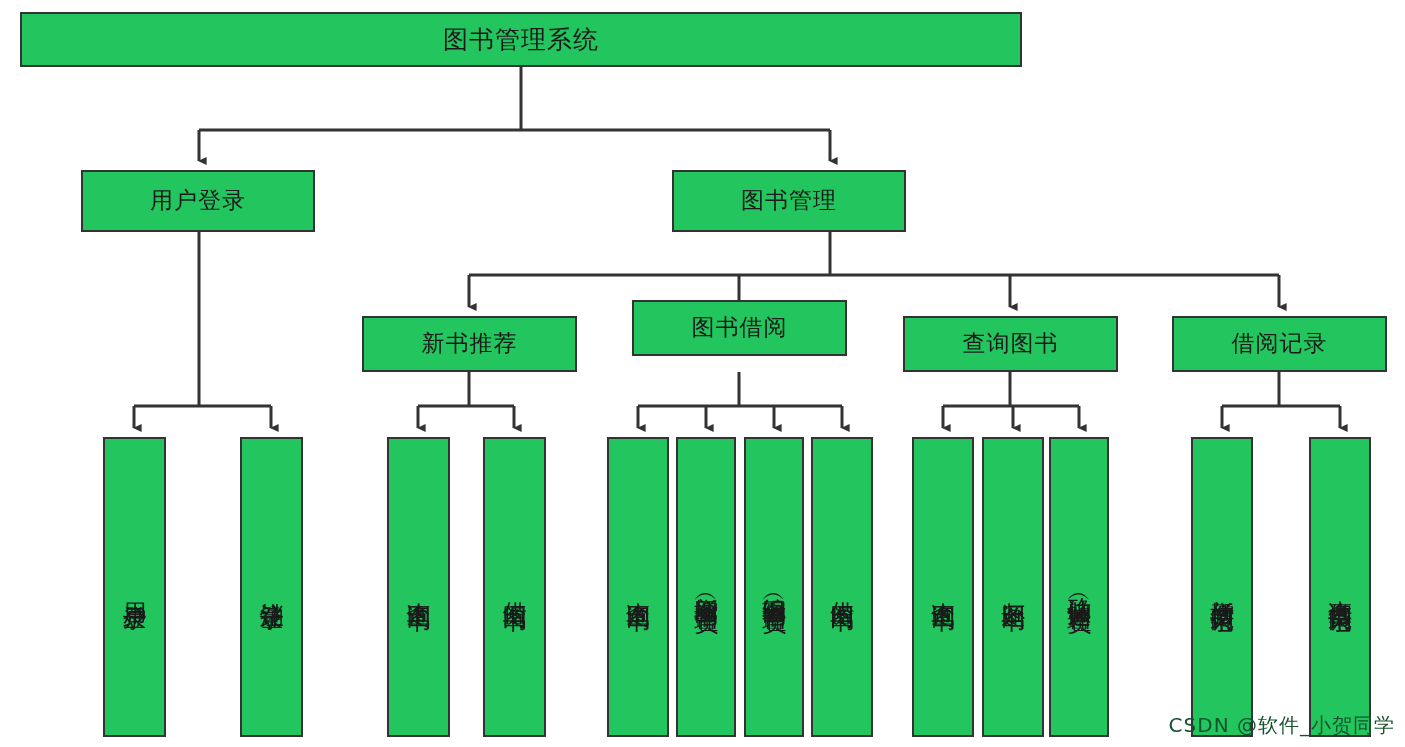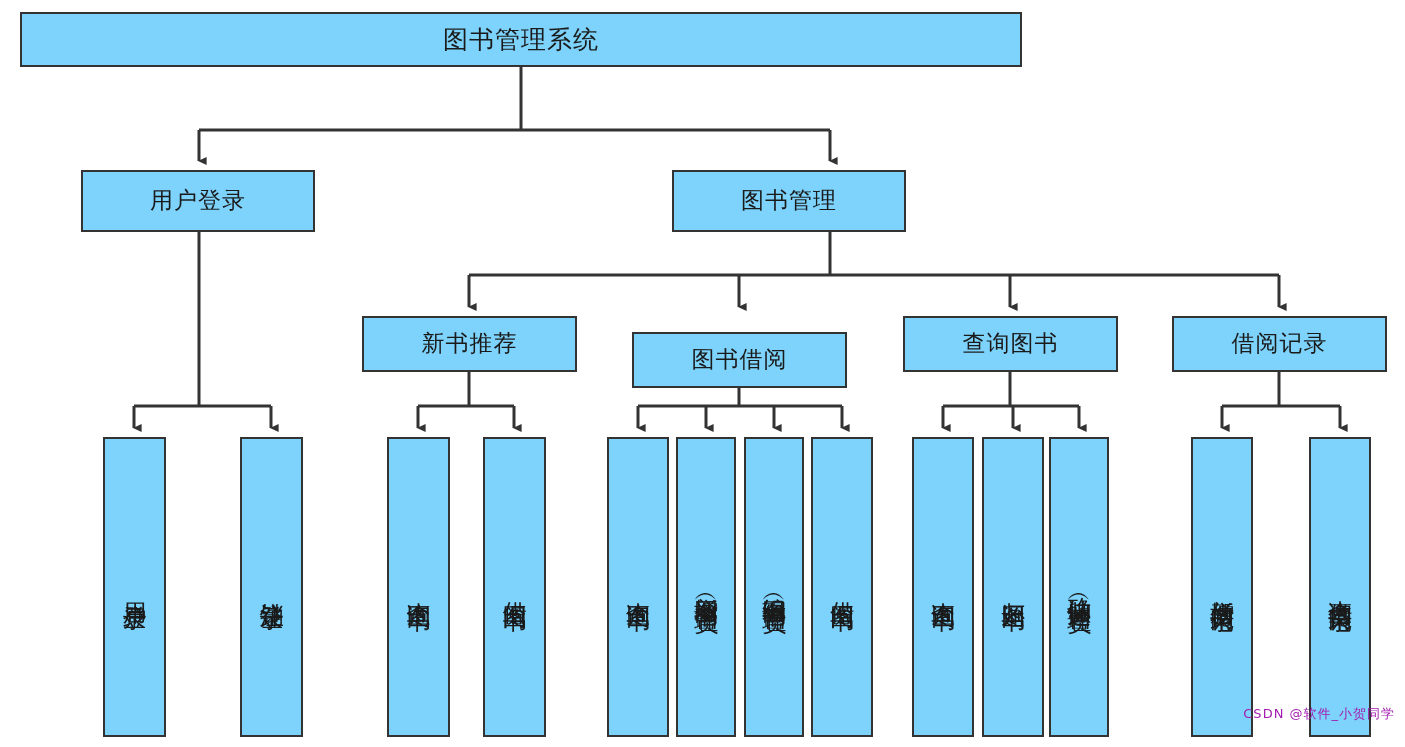--- a/index.html
+++ b/index.html
@@ -19,21 +19,21 @@
     position: absolute;
     left: 0;
     top: 0;
     width: 1405px;
     height: 747px;
     pointer-events: none;
   }
   .node {
     position: absolute;
     box-sizing: border-box;
-    background: #7dd3fc;
+    background: #22c55e;
     border: 2px solid #333333;
     display: flex;
     align-items: center;
     justify-content: center;
     color: #1a1a1a;
   }
   .node.root {
     border-width: 2px;
   }
   .label-h {
@@ -50,23 +50,23 @@
     text-orientation: upright;
     font-size: 24px;
     line-height: 1.28;
     letter-spacing: 2px;
     white-space: nowrap;
     text-align: center;
   }
   .watermark {
     position: absolute;
     right: 10px;
-    bottom: 24px;
-    font-size: 13px;
-    color: #a21caf;
+    bottom: 8px;
+    font-size: 20px;
+    color: #14532d;
     letter-spacing: 1px;
     white-space: nowrap;
   }
 </style>
 </head>
 <body>
 
 <div id="canvas">
 
   <svg id="connectors" viewBox="0 0 1405 747">
@@ -126,21 +126,21 @@
   <div class="node" style="left:81px; top:170px; width:234px; height:62px;">
     <span class="label-h">用户登录</span>
   </div>
   <div class="node" style="left:672px; top:170px; width:234px; height:62px;">
     <span class="label-h">图书管理</span>
   </div>
 
   <div class="node" style="left:362px; top:316px; width:215px; height:56px;">
     <span class="label-h">新书推荐</span>
   </div>
-  <div class="node" style="left:632px; top:332px; width:215px; height:56px;">
+  <div class="node" style="left:632px; top:300px; width:215px; height:56px;">
     <span class="label-h">图书借阅</span>
   </div>
   <div class="node" style="left:903px; top:316px; width:215px; height:56px;">
     <span class="label-h">查询图书</span>
   </div>
   <div class="node" style="left:1172px; top:316px; width:215px; height:56px;">
     <span class="label-h">借阅记录</span>
   </div>
 
   <div class="node" style="left:103px; top:437px; width:63px; height:300px;">

